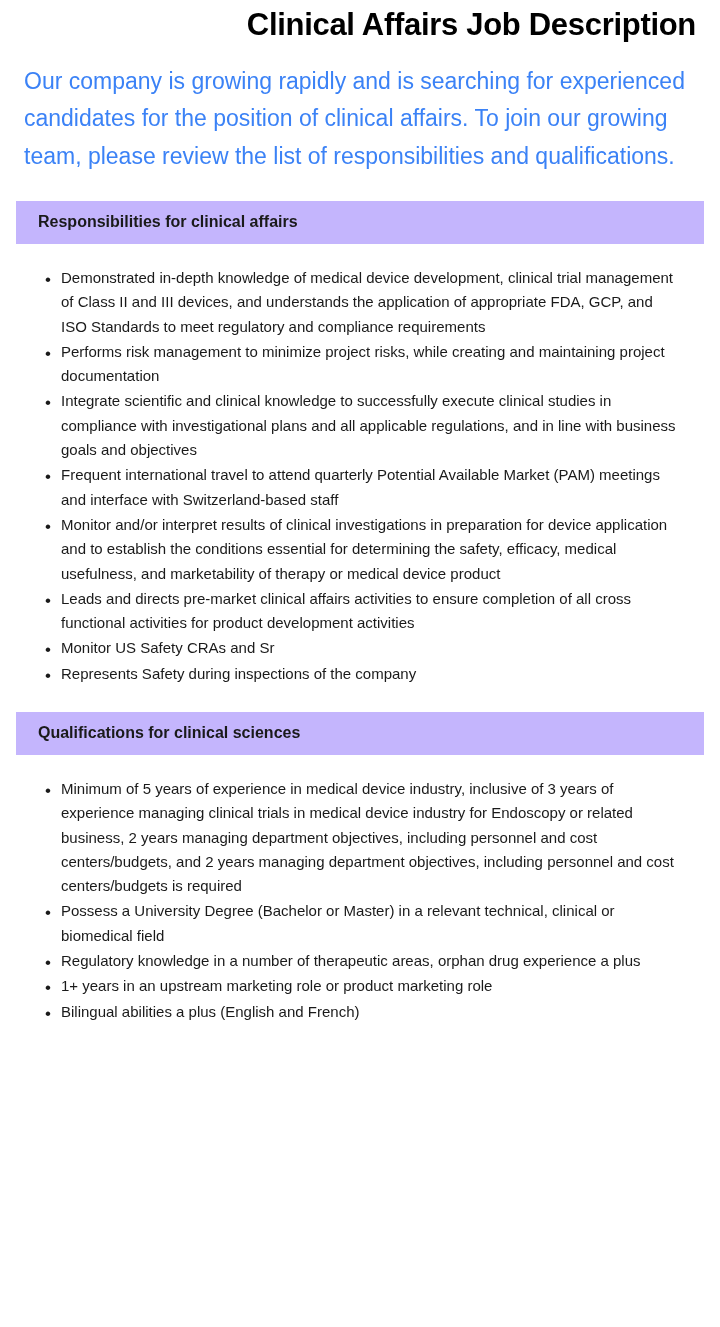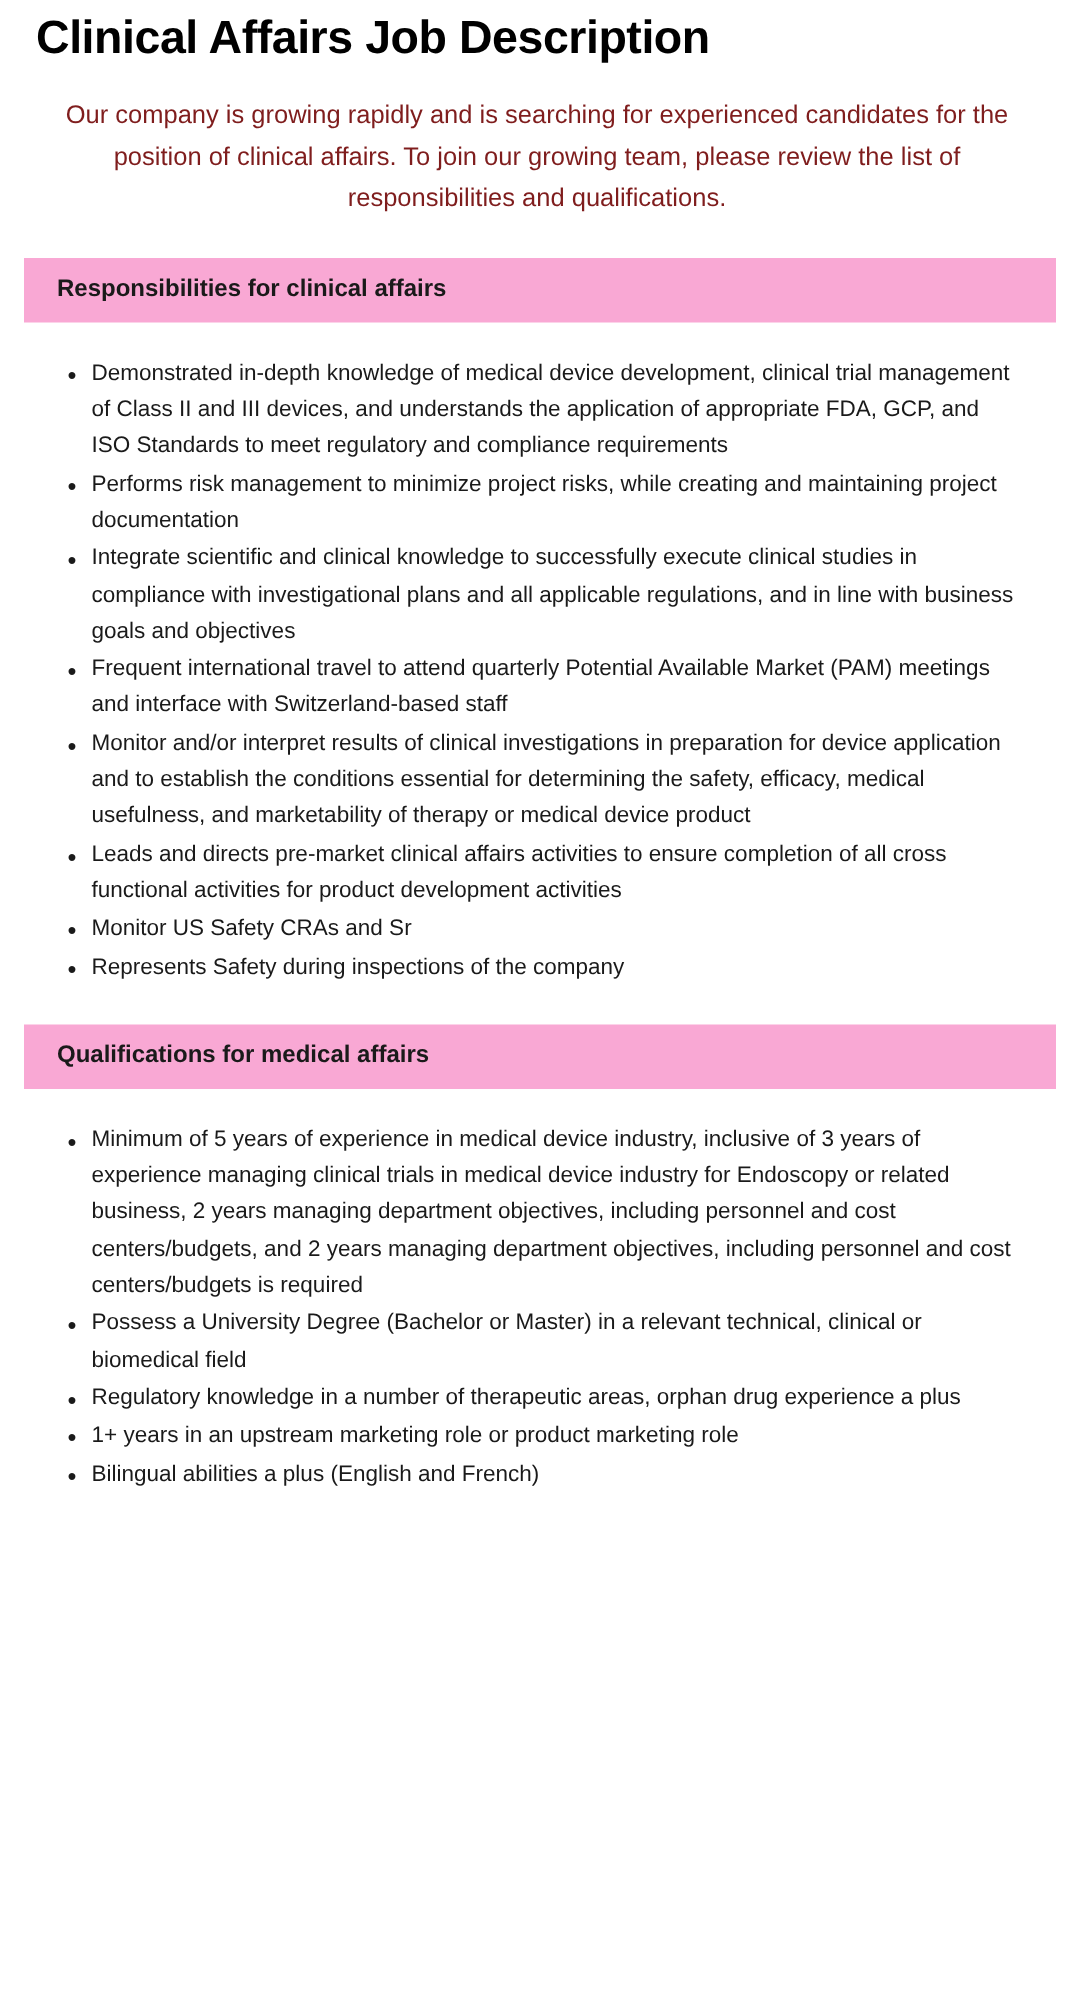--- a/index.html
+++ b/index.html
@@ -18,42 +18,41 @@
   .page {
     width: 720px;
     box-sizing: border-box;
     padding: 0 24px 40px 24px;
   }
 
   .doc-title {
     font-size: 31px;
     font-weight: bold;
     line-height: 1.2;
-    text-align: left;
+    text-align: right;
     letter-spacing: -0.3px;
     color: #000000;
     margin: 0;
     padding: 6px 0 20px 0;
   }
 
   .intro {
-    font-size: 17px;
+    font-size: 23px;
     line-height: 1.62;
-    color: #7f1d1d;
+    color: #3b82f6;
     margin: 0;
     padding: 0 4px 0 0;
-    text-align: center;
   }
 
   .section {
     margin-top: 26px;
   }
 
   .section-header {
-    background: #f9a8d4;
+    background: #c4b5fd;
     margin: 0 -8px 0 -8px;
     padding: 11px 0 12px 22px;
     box-sizing: border-box;
   }
 
   .section-header-label {
     font-size: 16px;
     font-weight: bold;
     color: #1a1a1a;
     line-height: 1.25;
@@ -109,21 +108,21 @@
         <li class="bullet-item">Frequent international travel to attend quarterly Potential Available Market (PAM) meetings and interface with Switzerland-based staff</li>
         <li class="bullet-item">Monitor and/or interpret results of clinical investigations in preparation for device application and to establish the conditions essential for determining the safety, efficacy, medical usefulness, and marketability of therapy or medical device product</li>
         <li class="bullet-item">Leads and directs pre-market clinical affairs activities to ensure completion of all cross functional activities for product development activities</li>
         <li class="bullet-item">Monitor US Safety CRAs and Sr</li>
         <li class="bullet-item">Represents Safety during inspections of the company</li>
       </ul>
   </section>
 
   <section class="section section-qualifications">
     <div class="section-header">
-      <span class="section-header-label">Qualifications for medical affairs</span>
+      <span class="section-header-label">Qualifications for clinical sciences</span>
     </div>
     <ul class="bullet-list">
         <li class="bullet-item">Minimum of 5 years of experience in medical device industry, inclusive of 3 years of experience managing clinical trials in medical device industry for Endoscopy or related business, 2 years managing department objectives, including personnel and cost centers/budgets, and 2 years managing department objectives, including personnel and cost centers/budgets is required</li>
         <li class="bullet-item">Possess a University Degree (Bachelor or Master) in a relevant technical, clinical or biomedical field</li>
         <li class="bullet-item">Regulatory knowledge in a number of therapeutic areas, orphan drug experience a plus</li>
         <li class="bullet-item">1+ years in an upstream marketing role or product marketing role</li>
         <li class="bullet-item">Bilingual abilities a plus (English and French)</li>
       </ul>
   </section>
 

